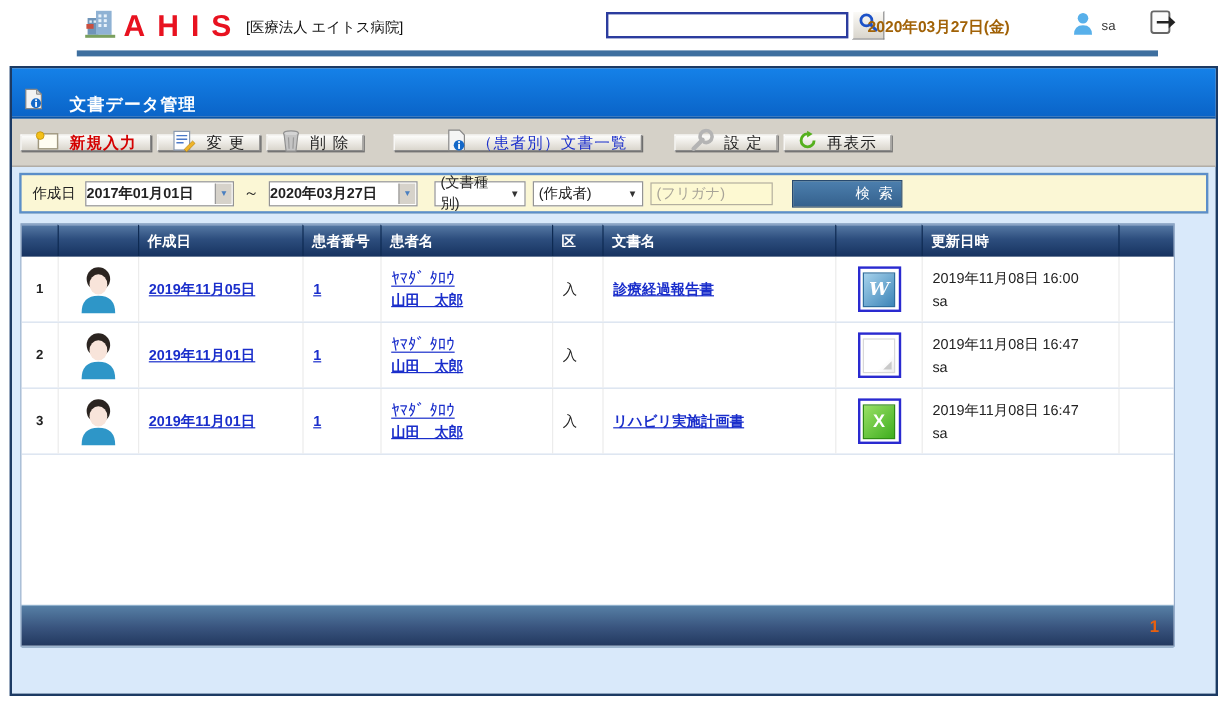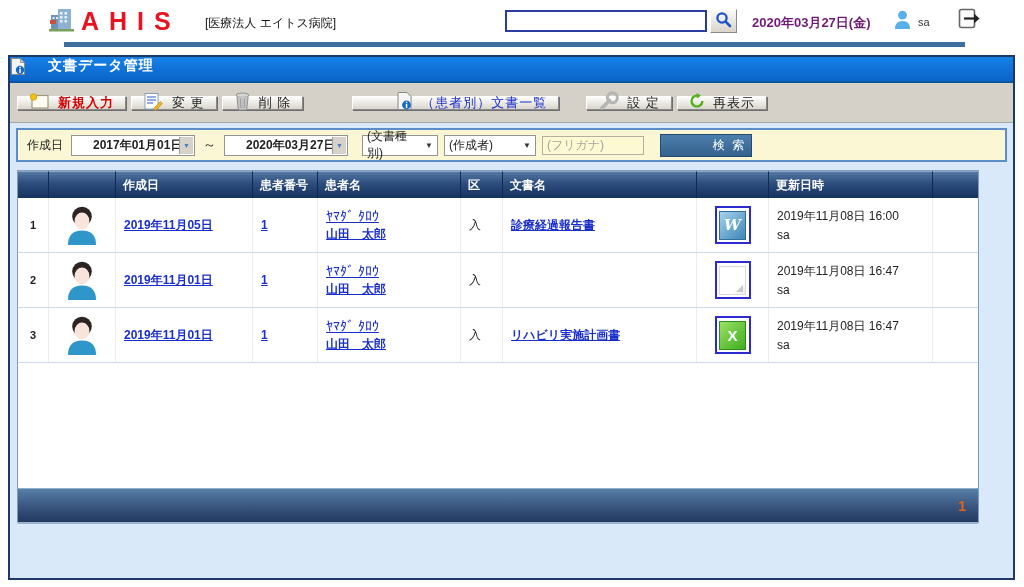--- a/index.html
+++ b/index.html
@@ -1,58 +1,58 @@
 <!DOCTYPE html>
 <html><head>
 <meta charset="utf-8">
 <style>
   * { margin:0; padding:0; box-sizing:border-box; }
   html,body { width:1024px; height:587px; }
   body { font-family:"Liberation Sans", sans-serif; background:#fff; position:relative; overflow:hidden; }
 
   
   .top-header { position:absolute; top:0; left:0; width:1024px; height:42px; background:#fff; }
-  .brand { position:absolute; left:48px; top:6px; display:flex; align-items:center; }
+  .brand { position:absolute; left:70px; top:6px; display:flex; align-items:center; }
   .logo-text { color:#e81220; font-size:25px; font-weight:bold; letter-spacing:10px; margin-left:6px; }
   .org-name { position:absolute; left:205px; top:15px; font-size:12px; color:#111; }
   .global-search { position:absolute; left:505px; top:9px; display:flex; align-items:center; }
   .global-search input { width:202px; height:22px; border:2px solid #2b3c9e; font-size:12px; padding:0 4px; outline:none; }
   .search-btn { width:27px; height:24px; margin-left:3px; background:linear-gradient(#fbfaf7,#d9d5cc);
     border:1px solid #8a8a8a; border-top-color:#fff; border-left-color:#fff;
     display:flex; align-items:center; justify-content:center; cursor:pointer; }
-  .hdr-date { position:absolute; left:752px; top:14px; color:#701a75; font-weight:bold; font-size:13px; }
+  .hdr-date { position:absolute; left:723px; top:14px; color:#a16207; font-weight:bold; font-size:13px; }
   .hdr-user { position:absolute; left:893px; top:9px; display:flex; align-items:center; gap:6px; }
   .hdr-user .uname { font-size:11px; color:#333; }
   .logout-btn { position:absolute; left:958px; top:8px; cursor:pointer; }
   .header-rule { position:absolute; top:42px; left:64px; width:901px; height:5px; background:#3e6f9f; }
 
   
   .main-panel { position:absolute; top:55px; left:8px; width:1007px; height:525px;
     border:2px solid #1c3a63; background:#d9e9fa; }
 
-  .title-bar { height:26px; background:linear-gradient(#1581e8,#0a64c8); border-bottom:2px solid #0a54a6;
-    display:flex; align-items:flex-start; }
+  .title-bar { height:42px; background:linear-gradient(#1581e8,#0a64c8); border-bottom:2px solid #0a54a6;
+    display:flex; align-items:flex-end; padding-left:10px; }
   .title-bar .title-text { color:#fff; font-weight:bold; font-size:14px; margin-left:22px; letter-spacing:1px; }
 
   .toolbar { height:40px; background:#d5d1c8; border-bottom:1px solid #a8a49c; display:flex; align-items:center; padding-left:7px; }
   .tb-btn { height:14px; background:linear-gradient(#fdfdfb,#dad6cd); border:1px solid #8a8a8a;
     border-top-color:#fff; border-left-color:#fff; box-shadow:1px 1px 0 #6e6e6e;
     display:flex; align-items:center; gap:8px; padding:0 11px; margin-right:5px; font-size:13px; color:#222; cursor:pointer; }
   .tb-btn .lbl { letter-spacing:1px; }
   .tb-btn.new .lbl { color:#d40000; font-weight:bold; }
-  .tb-btn.doclist { margin-left:44px;padding-left:43px; }
+  .tb-btn.doclist { margin-left:20px;padding-left:43px; }
   .tb-btn.doclist .lbl { color:#1a2ecb; }
   .tb-btn.settings { margin-left:22px; }
 
   
   .filter-bar { margin:5px 6px 0 6px; height:34px; background:#fbf7d5; border:2px solid #5b8ec9;
     display:flex; align-items:center; padding:0 9px; font-size:12px; color:#222; }
   .f-label { margin-right:8px; }
   .date-input { width:124px; height:21px; background:#fff; border:1px solid #949494; position:relative;
-    display:flex; align-items:center; padding-left:21px; font-weight:bold; font-size:12px; cursor:text; }
+    display:flex; align-items:center; padding-left:0; font-weight:bold; font-size:12px; cursor:text; }
   .date-input .drop { position:absolute; right:1px; top:1px; bottom:1px; width:14px; background:#d6d2ca;
     border-left:1px solid #9a9a9a; display:flex; align-items:center; justify-content:center;
     color:#4a7fc0; font-size:7px; cursor:pointer; }
   .tilde { margin:0 8px; font-size:13px; }
   .f-select { height:21px; background:#fff; border:1px solid #949494; display:flex; align-items:center;
     justify-content:space-between; padding:0 4px; font-size:12px; cursor:pointer; }
   .f-select .arrow { font-size:8px; color:#333; margin-left:6px; }
   .sel-doctype { width:76px; margin-left:14px; }
   .sel-author { width:92px; margin-left:6px; }
   .furigana-input { width:102px; height:19px; margin-left:6px; background:#fdf9d2; border:1px solid #b3af9f;

